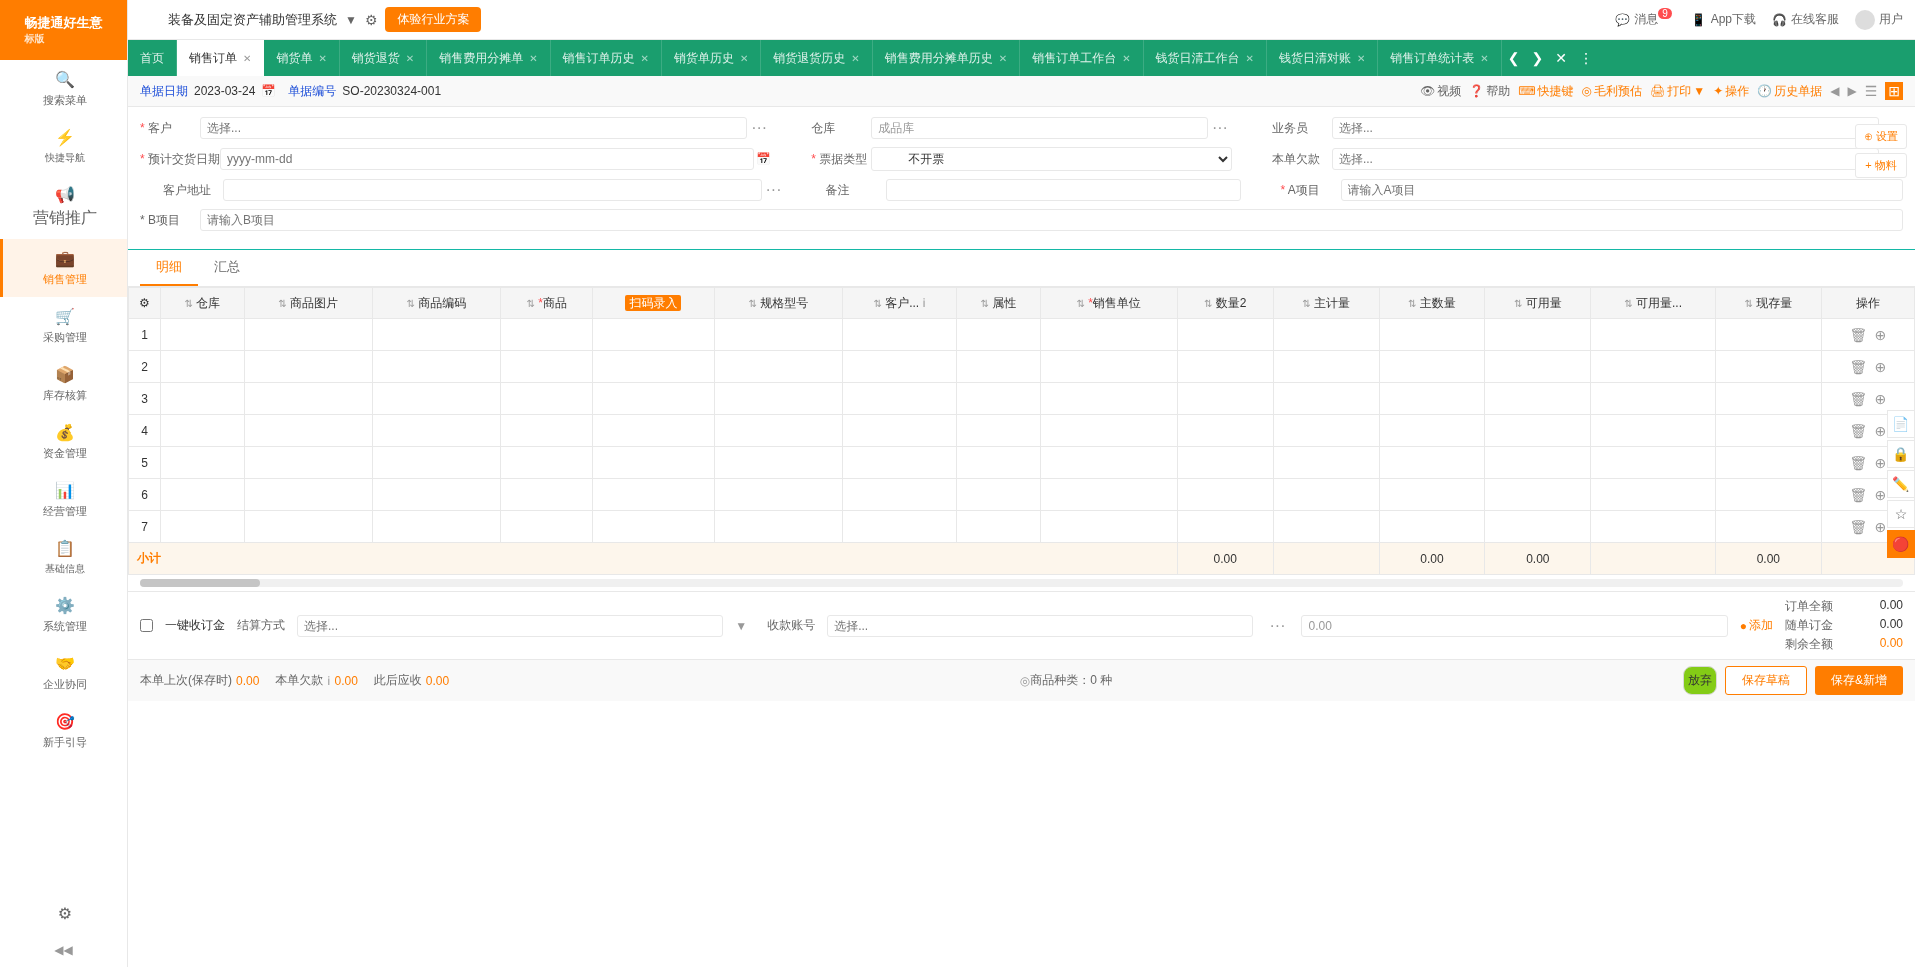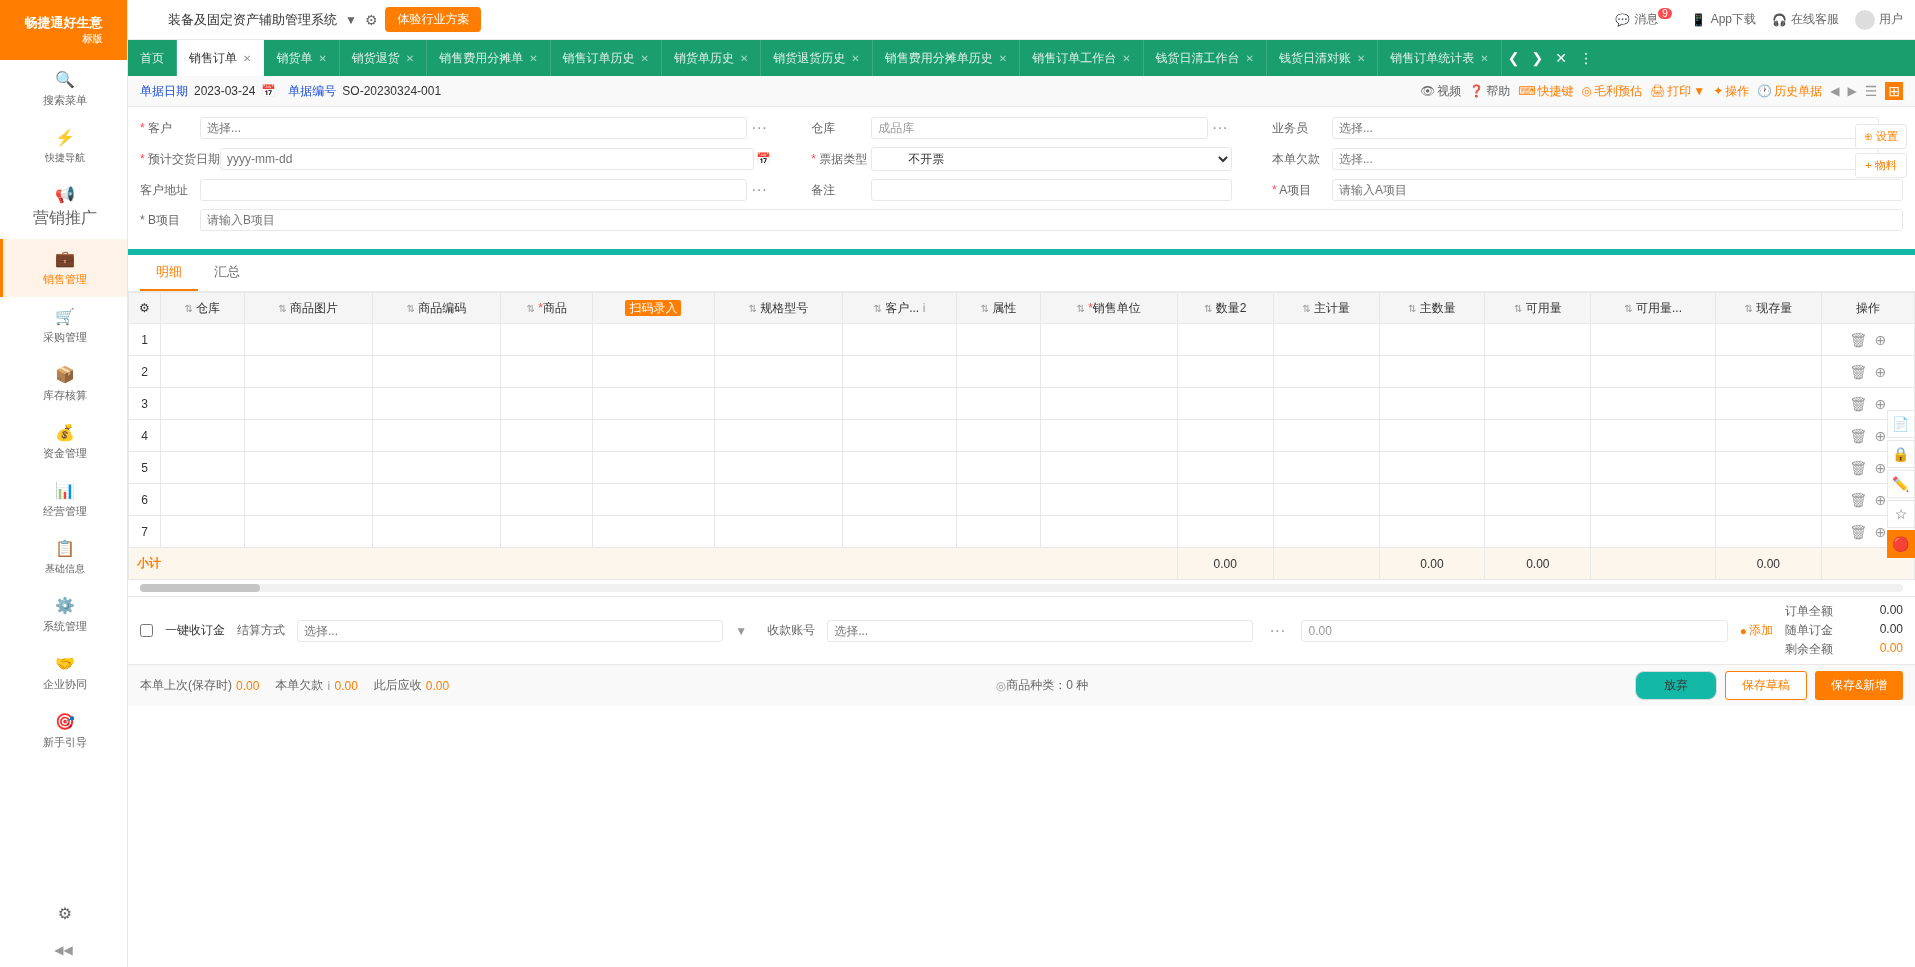--- a/index.html
+++ b/index.html
@@ -8,21 +8,21 @@
     
     .sidebar {
       position: fixed; left: 0; top: 0; width: 128px; height: 967px;
       background: #fff; border-right: 1px solid #e8e8e8;
       display: flex; flex-direction: column; z-index: 100;
     }
     .sidebar-logo {
       height: 60px; display: flex; align-items: center; justify-content: center;
       background: #ff7d00; padding: 8px;
     }
-    .logo-text { color: #fff; font-size: 13px; font-weight: bold; text-align: right; line-height: 1.3; }
+    .logo-text { color: #fff; font-size: 13px; font-weight: bold; text-align: left; line-height: 1.3; }
     .sidebar-item {
       display: flex; flex-direction: column; align-items: center; padding: 10px 0;
       cursor: pointer; color: #666; font-size: 11px; gap: 4px;
       border-left: 3px solid transparent;
     }
     .sidebar-item.active { background: #fff3e8; color: #ff7d00; border-left-color: #ff7d00; }
     .sidebar-icon { font-size: 16px; }
     .sidebar-bottom {
       margin-top: auto; display: flex; flex-direction: column;
     }
@@ -81,21 +81,21 @@
     }
     .toolbar-left { display: flex; align-items: center; gap: 12px; }
     .toolbar-right { display: flex; align-items: center; gap: 8px; font-size: 12px; color: #666; }
     .field-group { display: flex; align-items: center; gap: 6px; }
     .field-label { color: #1d4ed8; white-space: nowrap; }
     .field-value { color: #333; font-weight: 500; }
     .toolbar-icon-btn { cursor: pointer; color: #666; font-size: 12px; display: flex; align-items: center; gap: 2px; }
 
     
     .form-section {
-      padding: 10px 12px; border-bottom: 6px solid #14b8a6;
+      padding: 10px 12px; border-bottom: 1px solid #14b8a6;
     }
     .form-row { display: flex; align-items: center; gap: 0; margin-bottom: 8px; }
     .form-field {
       display: flex; align-items: center; flex: 1;
       min-width: 0;
     }
     .form-field-label {
       white-space: nowrap; color: #666; font-size: 12px;
       min-width: 60px;
     }
@@ -163,22 +163,22 @@
 
     
     .bottom-action-bar {
       background: #f9f9f9; border-top: 1px solid #e8e8e8;
       padding: 6px 12px; display: flex; align-items: center; gap: 16px;
     }
     .bottom-stat { display: flex; align-items: center; gap: 4px; font-size: 12px; color: #666; }
     .bottom-stat-val { color: #ff7d00; }
     .bottom-actions { margin-left: auto; display: flex; gap: 8px; }
     .btn-white {
-      border: 1px solid #d9d9d9; background: #14b8a6; color: #333;
-      padding: 5px 28px; border-radius: 9px; cursor: pointer; font-size: 12px;
+      border: 1px solid #d9d9d9; background: #84cc16; color: #333;
+      padding: 5px 4px; border-radius: 9px; cursor: pointer; font-size: 12px;
     }
     .btn-orange-outline {
       border: 1px solid #ff7d00; background: #fff; color: #ff7d00;
       padding: 5px 16px; border-radius: 3px; cursor: pointer; font-size: 12px;
     }
     .btn-orange {
       border: none; background: #ff7d00; color: #fff;
       padding: 5px 16px; border-radius: 3px; cursor: pointer; font-size: 12px;
     }
 
@@ -466,21 +466,21 @@
         </div>
         <div class="form-separator"></div>
         <div class="form-field" style="flex:1.5;">
           <span class="form-field-label">本单欠款</span>
           <input class="form-input" type="text" placeholder="选择..." style="">
           <span class="form-dots" style="color:#999;">▼</span>
         </div>
       </div>
 
       <div class="form-row">
-        <div class="form-field" style="flex:1.5;">
+        <div class="form-field" style="flex:1.5;margin-left:23px;">
           <span class="form-field-label">客户地址</span>
           <input class="form-input" type="text" placeholder="" style="">
           <span class="form-dots">···</span>
         </div>
         <div class="form-separator"></div>
         <div class="form-field" style="flex:1;">
           <span class="form-field-label">备注</span>
           <input class="form-input" type="text" style="flex: 1.8 1 0%;">
         </div>
         <div class="form-separator"></div>

